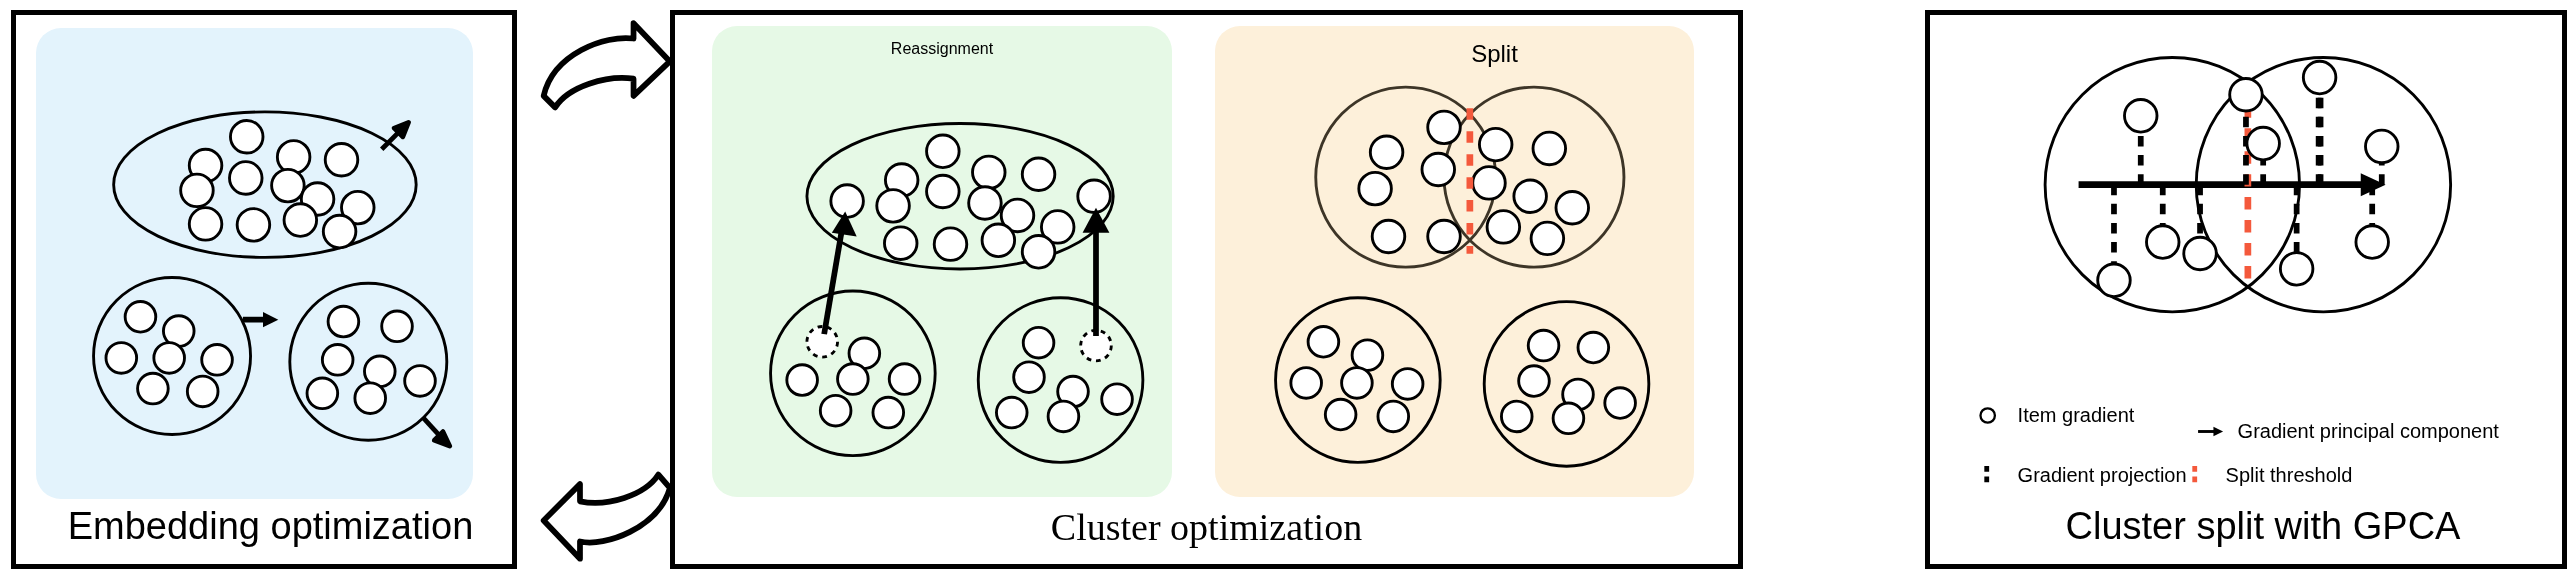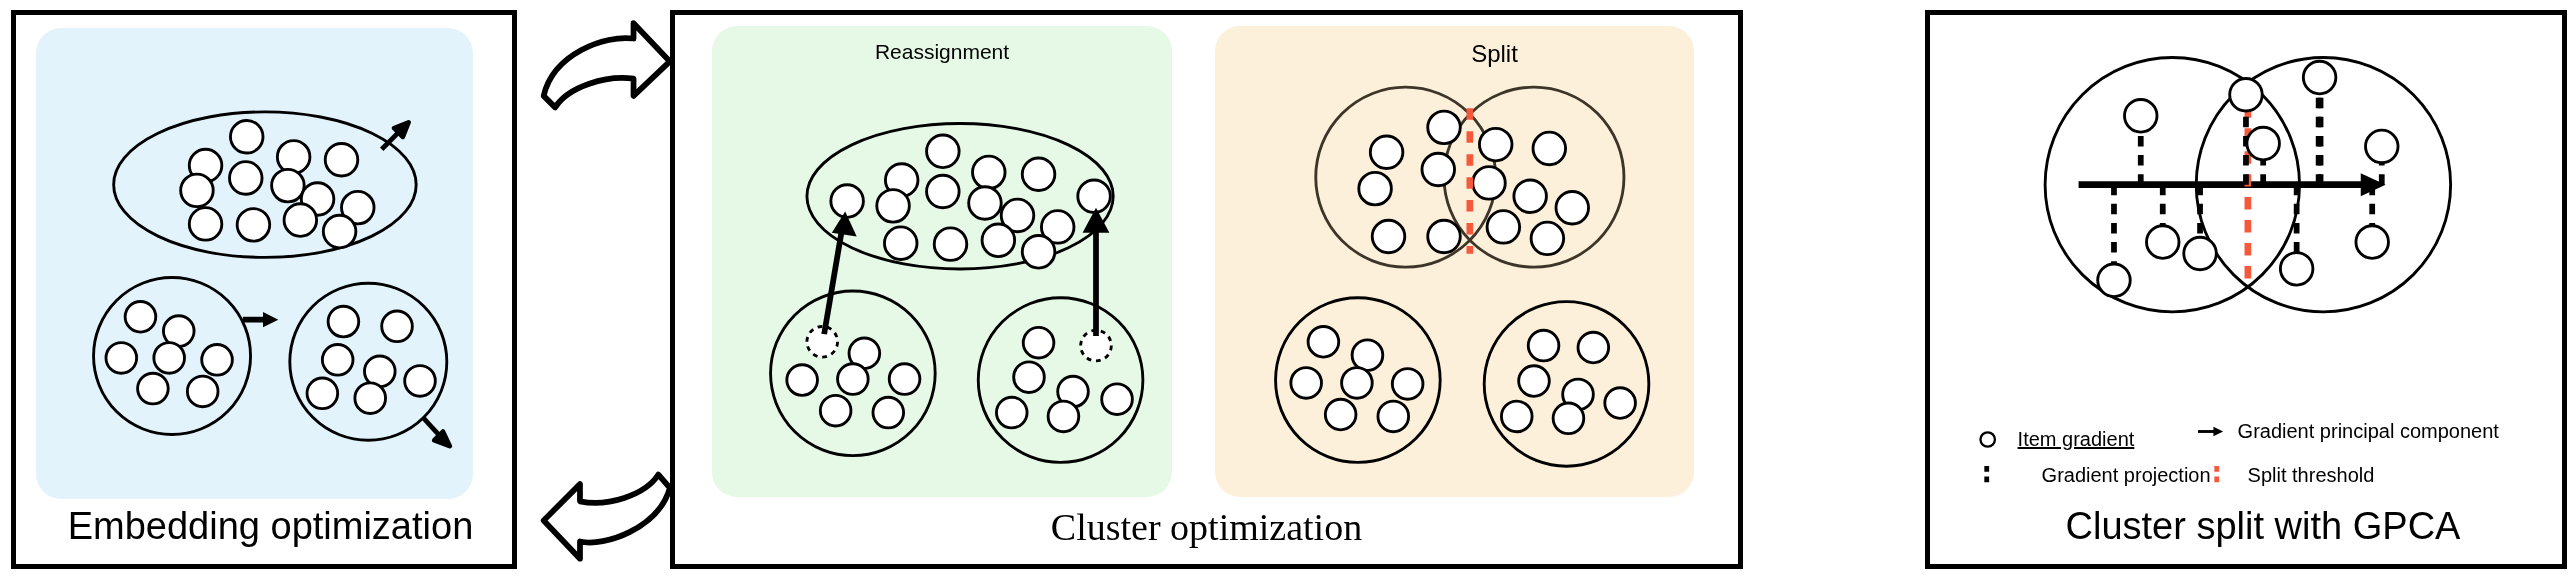--- a/index.html
+++ b/index.html
@@ -90,21 +90,21 @@
     </g>
     <g>
       <path d="M 140 510 C 128 552 72 572 46 566 L 46 584 L 8 544 L 46 506 L 46 524
                C 74 530 114 518 128 496 Z" fill="#fff" stroke="#000" stroke-width="6" stroke-linejoin="round"></path>
     </g>
   </svg>
 
   <div class="panel" style="left:670px;top:9.6px;width:1073px;height:559px;">
 
     <div class="tint" style="left:37px;top:11.5px;width:460px;height:471px;background:#e6f9e6;"></div>
-    <div class="sublabel" style="left:37px;top:25px;width:460px;font-size:21px;">Reassignment</div>
+    <div class="sublabel" style="left:37px;top:25px;width:460px;font-size:16px;">Reassignment</div>
 
     <svg width="517" height="536" viewBox="0 0 540 560" style="left:17px;top:9.6px;">
 
       <ellipse cx="280" cy="180" rx="160" ry="76" fill="none" stroke="#000" stroke-width="3"></ellipse>
       <g fill="#ffffff" stroke="#000" stroke-width="3">
         <circle cx="262" cy="133" r="17"></circle>
         <circle cx="219" cy="163" r="17"></circle>
         <circle cx="262" cy="175" r="17"></circle>
         <circle cx="210" cy="190" r="17"></circle>
         <circle cx="162" cy="185" r="17"></circle>
@@ -243,49 +243,49 @@
       </g>
       <g fill="#ffffff" stroke="#000" stroke-width="3">
         <circle cx="192" cy="268" r="17"></circle>
         <circle cx="243" cy="228" r="17"></circle>
         <circle cx="282" cy="240" r="17"></circle>
         <circle cx="383" cy="256" r="17"></circle>
         <circle cx="462" cy="228" r="17"></circle>
       </g>
     </svg>
 
-    <div class="legend-row" style="left:46px;top:412px;text-decoration:underline;">
+    <div class="legend-row" style="left:46px;top:388px;">
       <span class="legend-glyph">
         <svg width="33" height="25" viewBox="0 0 34 26" style="position:absolute;left:0;top:0;">
           <circle cx="12" cy="13" r="7.5" fill="none" stroke="#000" stroke-width="2.4"></circle>
         </svg>
       </span>
       <span class="legend-text">Item gradient</span>
     </div>
 
     <div class="legend-row" style="left:266px;top:404px;">
       <span class="legend-glyph">
         <svg width="33" height="25" viewBox="0 0 34 26" style="position:absolute;left:0;top:0;">
           <line x1="2" y1="13" x2="20" y2="13" stroke="#000" stroke-width="3"></line>
           <polygon points="28,13 18,8 18,18" fill="#000"></polygon>
         </svg>
       </span>
       <span class="legend-text">Gradient principal component</span>
     </div>
 
-    <div class="legend-row" style="left:46px;top:448px;gap:24px;">
+    <div class="legend-row" style="left:46px;top:448px;">
       <span class="legend-glyph">
         <svg width="33" height="25" viewBox="0 0 34 26" style="position:absolute;left:0;top:0;">
           <line x1="11" y1="3" x2="11" y2="24" stroke="#000" stroke-width="5" stroke-dasharray="6 5"></line>
         </svg>
       </span>
       <span class="legend-text">Gradient projection</span>
     </div>
 
-    <div class="legend-row" style="left:276px;top:448px;">
+    <div class="legend-row" style="left:254px;top:448px;">
       <span class="legend-glyph">
         <svg width="33" height="25" viewBox="0 0 34 26" style="position:absolute;left:0;top:0;">
           <line x1="11" y1="3" x2="11" y2="24" stroke="#f4593c" stroke-width="5" stroke-dasharray="6 5"></line>
         </svg>
       </span>
       <span class="legend-text">Split threshold</span>
     </div>
 
     <div class="caption" style="left:0;right:0;top:490px;font-size:38px;padding-left:34px;">Cluster split with GPCA</div>
   </div>

